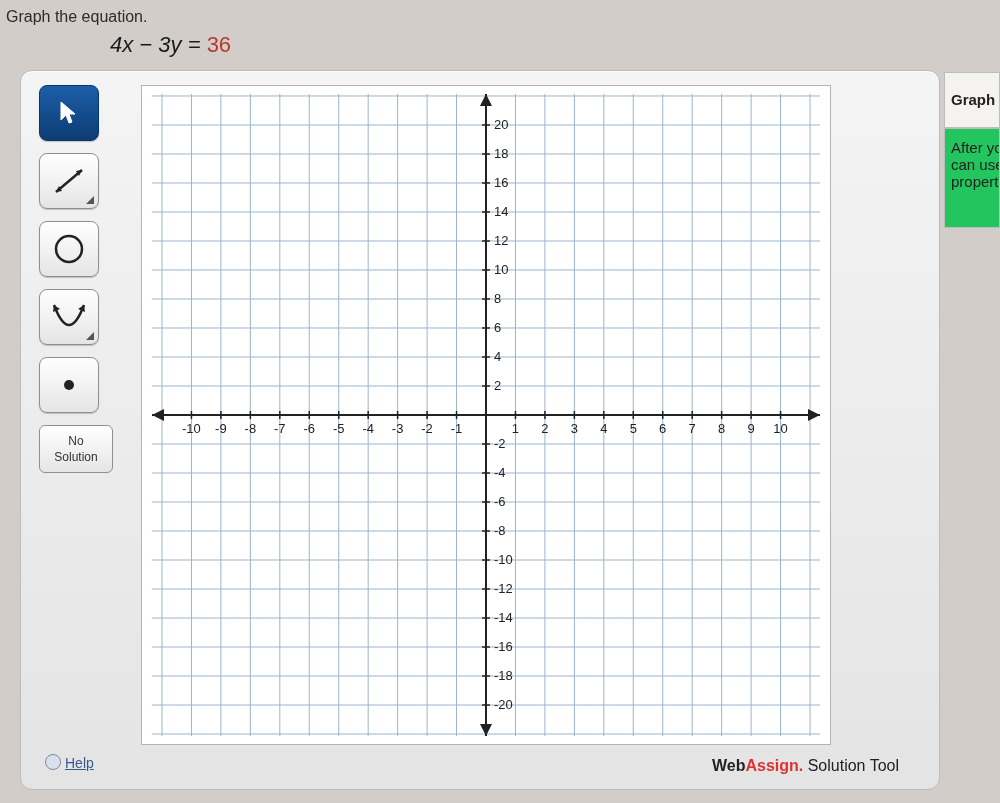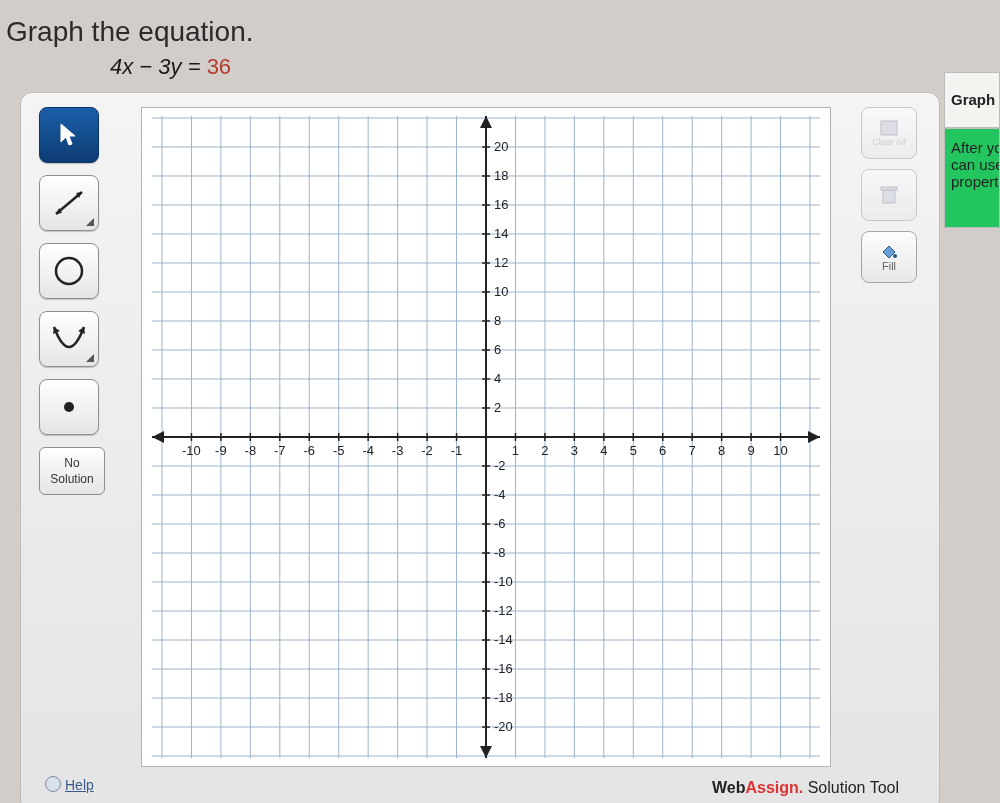--- a/index.html
+++ b/index.html
@@ -5,22 +5,22 @@
   * { box-sizing: border-box; }
   body {
     margin: 0;
     font-family: Arial, Helvetica, sans-serif;
     background: #d3cdc9;
     width: 1000px;
     height: 803px;
     overflow: hidden;
   }
   .question-text {
-    padding: 16px 0 4px 6px;
-    font-size: 28px;
+    padding: 8px 0 4px 6px;
+    font-size: 16px;
     color: #2b2b2b;
   }
   .equation {
     padding: 2px 17px 12px 110px;
     font-size: 22px;
     font-style: italic;
     color: #1a1a1a;
   }
   .equation .thirtysix { color: #b43a2f; font-style: normal;}
   .panel-outer {
@@ -64,21 +64,21 @@
     border-color: #0b3668;
   }
   .corner-tri {
     position:absolute;
     right:4px; bottom:4px;
     width:0;height:0;
     border-left:8px solid transparent;
     border-bottom:8px solid #555;
   }
   .tool-nosol {
-    width: 66px;
+    width: 74px;
     height: 48px;
     border: 1px solid #8f8f8f;
     border-radius: 6px;
     background: linear-gradient(#ffffff, #e5e5e5);
     font-size: 12px;
     text-align: center;
     line-height: 16px;
     padding-top: 7px;
     color:#333;
     cursor:pointer;
@@ -354,41 +354,20 @@
             <text x="353" y="101.27272727272728" text-anchor="start">16</text>
             <line y1="97.27272727272728" y2="97.27272727272728" x1="341" x2="349" stroke="#222" stroke-width="1.5"></line>
             <text x="353" y="72.18181818181819" text-anchor="start">18</text>
             <line y1="68.18181818181819" y2="68.18181818181819" x1="341" x2="349" stroke="#222" stroke-width="1.5"></line>
             <text x="353" y="43.09090909090912" text-anchor="start">20</text>
             <line y1="39.09090909090912" y2="39.09090909090912" x1="341" x2="349" stroke="#222" stroke-width="1.5"></line>
           </g>
       </svg>
     </div>
 
-    <div class="right-tools">
-      <div class="rt-btn disabled">
-        <svg width="20" height="18">
-            <rect x="2" y="2" width="16" height="14" fill="#ccd" stroke="#99a"></rect>
-          </svg>
-        <span style="font-size:9px;color:#aaa;">Clear All</span>
-      </div>
-      <div class="rt-btn disabled">
-        <svg width="18" height="20">
-          <rect x="3" y="5" width="12" height="13" fill="#ccd" stroke="#99a"></rect>
-          <rect x="1" y="2" width="16" height="3" fill="#ccd" stroke="#99a"></rect>
-        </svg>
-      </div>
-      <div class="rt-btn">
-        <svg width="20" height="18">
-          <path d="M4 10 L10 4 L16 10 L10 16 Z" fill="#6aa0d8" stroke="#2a5a8a"></path>
-          <circle cx="16" cy="14" r="2" fill="#2a5a8a"></circle>
-        </svg>
-        <span>Fill</span>
-      </div>
-    </div>
 
     <a class="help-link">Help</a>
 
     <div class="footer-brand">
       <span class="wa-web">Web</span><span class="wa-assign">Assign.</span><span> Solution Tool</span>
     </div>
 
   </div>
 </div>
 

